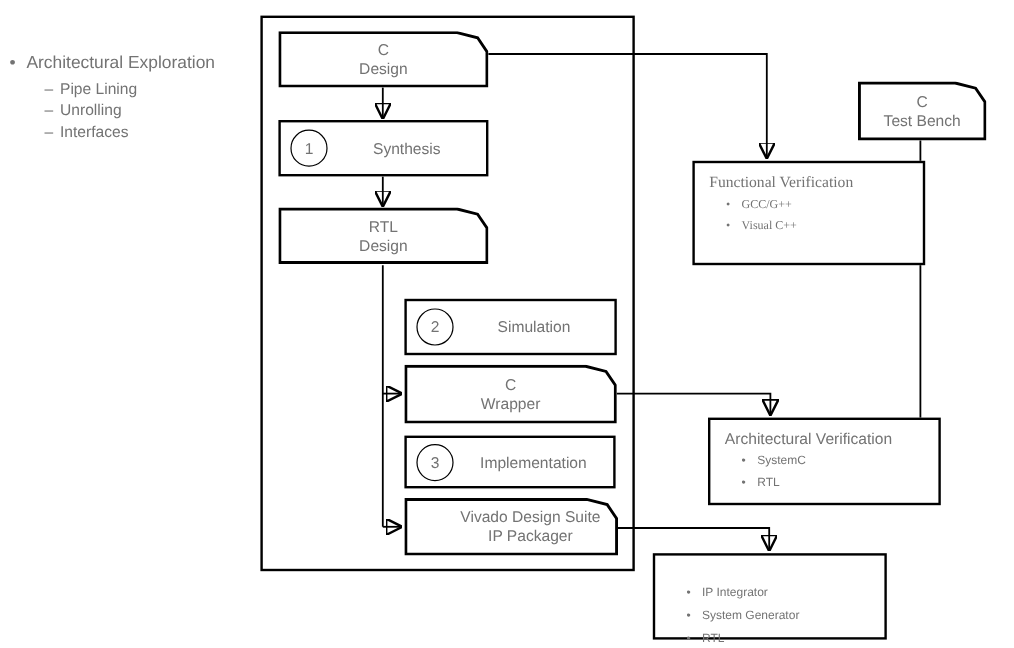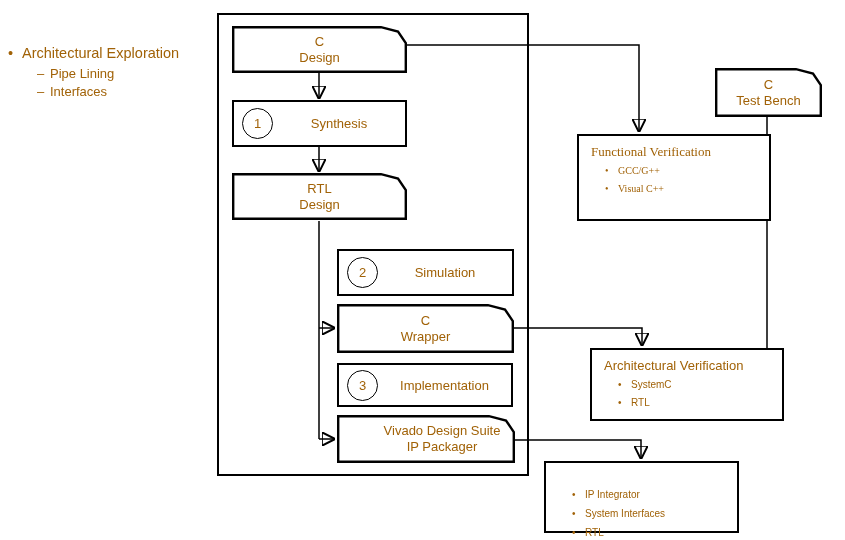--- a/index.html
+++ b/index.html
@@ -1,18 +1,18 @@
 <!DOCTYPE html>
 <html><head>
 <meta charset="utf-8">
 <style>
   html,body{margin:0;padding:0;background:#ffffff;}
   .stage{
     position:relative;width:845px;height:540px;background:#ffffff;
-    font-family:"Liberation Sans","DejaVu Sans",sans-serif;color:#a16207;
+    font-family:"Liberation Sans","DejaVu Sans",sans-serif;color:#737373;
     overflow:hidden;
   }
   .wires{position:absolute;left:0;top:0;width:845px;height:540px;}
   .wires path{stroke:#000;stroke-width:1.5;fill:none;}
 
   
   .note{position:absolute;left:8px;top:44px;}
   .note-title{font-size:14.5px;line-height:18px;white-space:nowrap;}
   .note-title .bullet{display:inline-block;width:14px;}
   .note-items{margin-top:3px;}
@@ -67,20 +67,21 @@
     <path d="M767,170 H742" marker-end="url(#arr)"></path>
     <path d="M767,117 V385 H742" marker-end="url(#arr)"></path>
     <path d="M514,328 H642 V345" marker-end="url(#arr)"></path>
     <path d="M515,440 H641 V458" marker-end="url(#arr)"></path>
   </svg>
 
   <div class="note">
     <div class="note-title"><span class="bullet">•</span><span>Architectural Exploration</span></div>
     <div class="note-items">
       <div class="note-item"><span class="dash">–</span><span>Pipe Lining</span></div>
+      <div class="note-item"><span class="dash">–</span><span>Unrolling</span></div>
       <div class="note-item"><span class="dash">–</span><span>Interfaces</span></div>
     </div>
   </div>
 
   <div class="frame"></div>
 
   <div class="dbox" style="left:232px;top:26px;width:175px;height:47px;">
     <svg width="175" height="47" viewBox="0 0 175 47">
       <path d="M1.2 1.2 L149 1.2 L166 5.5 L173.8 17 L173.8 45.8 L1.2 45.8 Z" fill="#fff" stroke="#000" stroke-width="2.4"></path>
     </svg>
@@ -157,18 +158,18 @@
     <div class="vtitle">Architectural Verification</div>
     <ul class="vlist">
       <li class="vitem"><span class="b">•</span><span>SystemC</span></li>
       <li class="vitem"><span class="b">•</span><span>RTL</span></li>
     </ul>
   </div>
 
   <div class="vbox no-title" style="left:544px;top:461px;width:195px;height:72px;">
     <ul class="vlist">
       <li class="vitem"><span class="b">•</span><span>IP Integrator</span></li>
-      <li class="vitem"><span class="b">•</span><span>System Interfaces</span></li>
+      <li class="vitem"><span class="b">•</span><span>System Generator</span></li>
       <li class="vitem"><span class="b">•</span><span>RTL</span></li>
     </ul>
   </div>
 
 </div>
 
 </body></html>

